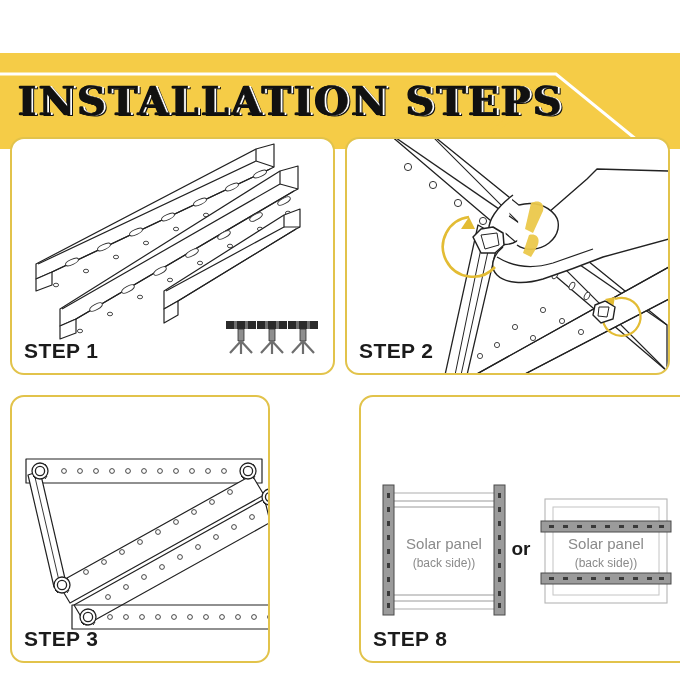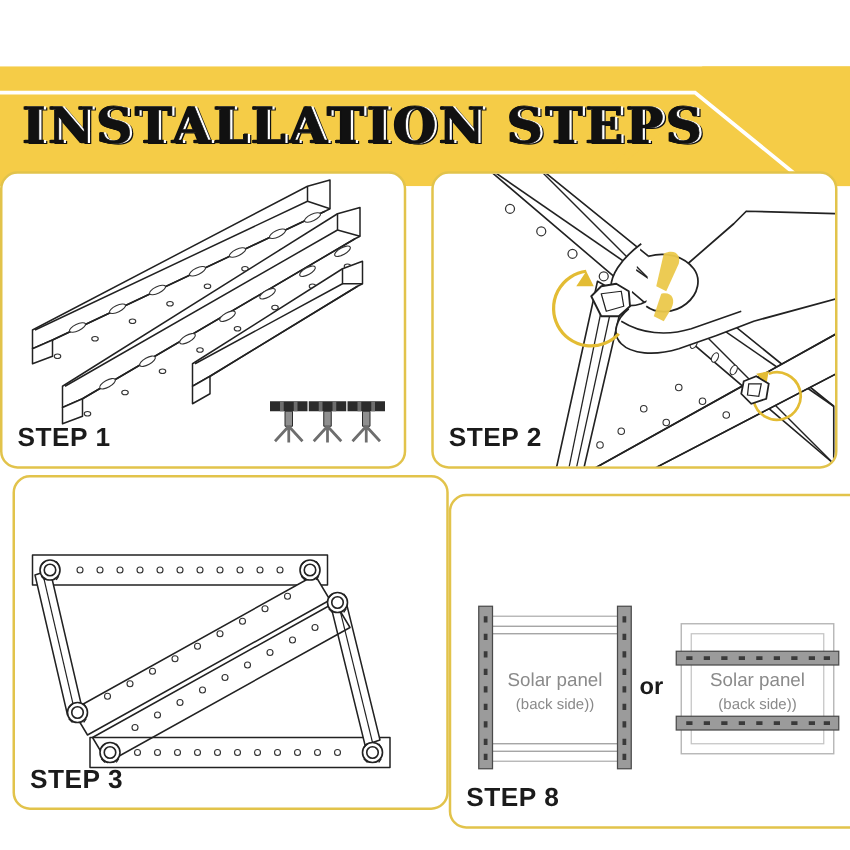--- a/index.html
+++ b/index.html
@@ -35,23 +35,23 @@
 
   
   .step-box{
     position:absolute;
     border:2.2px solid #E2C34B;
     border-radius:14px;
     background:#ffffff;
     box-sizing:border-box;
     overflow:hidden;
   }
-  #box-1{left:0;  top:137px; width:325px; height:238px;}
+  #box-1{left:10px;  top:137px; width:325px; height:238px;}
   #box-2{left:345px; top:137px; width:325px; height:238px;padding-left:28px;}
-  #box-3{left:10px;  top:380px; width:349px; height:268px;}
+  #box-3{left:10px;  top:395px; width:260px; height:268px;}
   #box-4{left:359px; top:395px; width:370px; height:268px;}
 
   .step-label{
     position:absolute;
     font-family:"Liberation Sans", sans-serif;
     font-weight:bold;
     font-size:21px;
     color:#1b1b1b;
     letter-spacing:0.4px;
     z-index:6;

